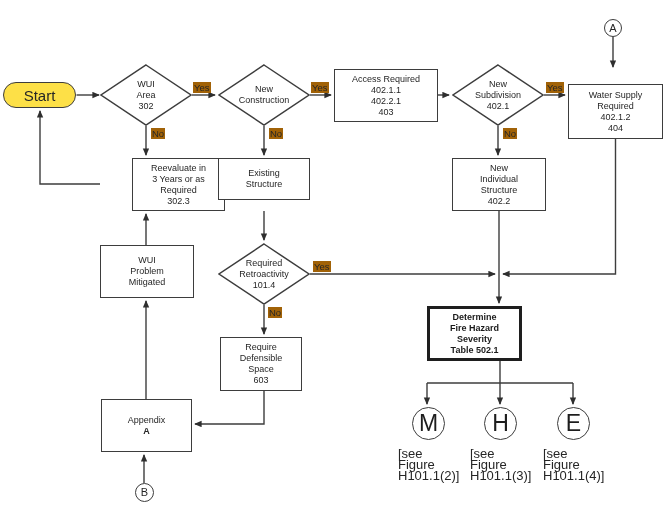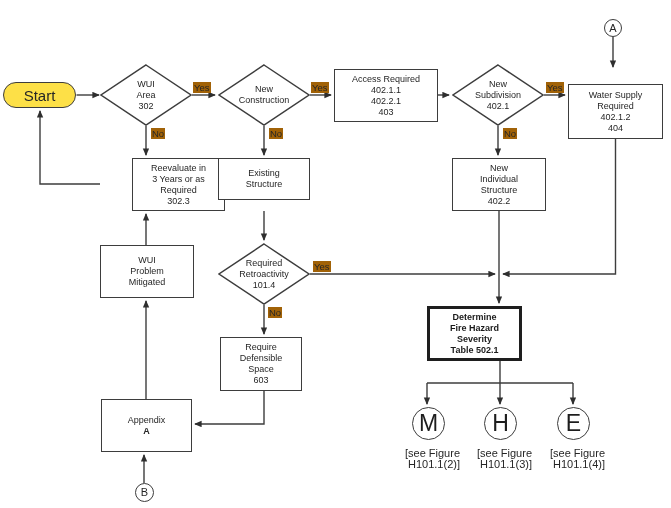--- a/index.html
+++ b/index.html
@@ -16,21 +16,21 @@
   .box{border:1.5px solid #3d3d3d;background:#fff;}
   .box.bold{border:3px solid #1e1e1e;font-weight:bold;color:#1b1b1b;}
   .oval{border:1.6px solid #3d3d3d;border-radius:14px;background:#fde047;font-size:15px;}
   .diamond{background:transparent;}
   .diamond svg{position:absolute;left:0;top:0;width:100%;height:100%;}
   .diamond .dlabel{position:relative;z-index:2;}
   .circle{border:1.5px solid #3d3d3d;border-radius:50%;background:#fff;}
   .circle.small{font-size:11px;}
   .circle.big{font-size:23px;color:#1d1d1d;}
   .edge-label{position:absolute;font-size:9.5px;color:#262626;background:#a16207;padding:0 1px;}
-  .fig-caption{position:absolute;width:62px;text-align:right;font-size:11px;line-height:11px;
+  .fig-caption{position:absolute;width:62px;text-align:left;font-size:13px;line-height:11px;
     white-space:pre-line;color:#262626;}
   .appendix-line2{font-weight:bold;}
 </style>
 </head>
 <body>
 
 <div class="canvas">
 
   <svg class="layer" viewBox="0 0 671 508">
     <defs>

